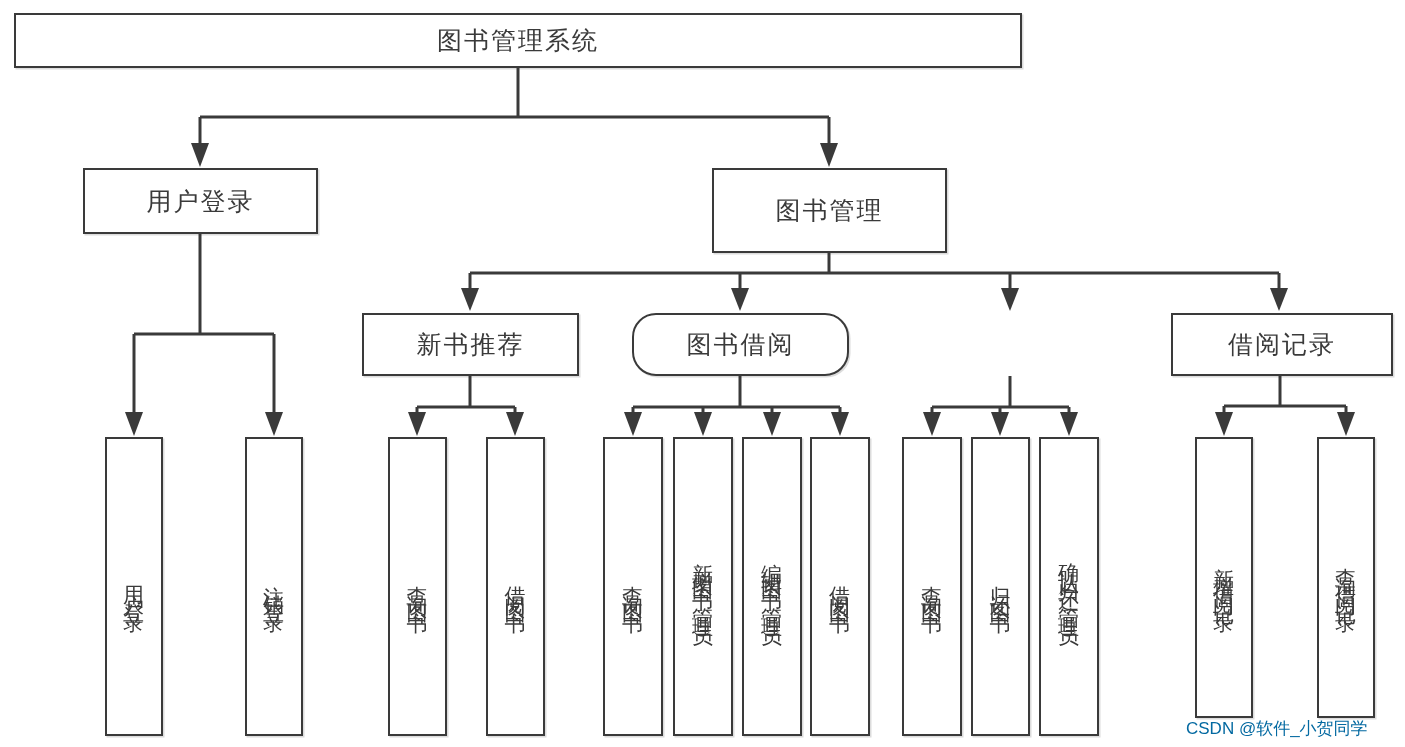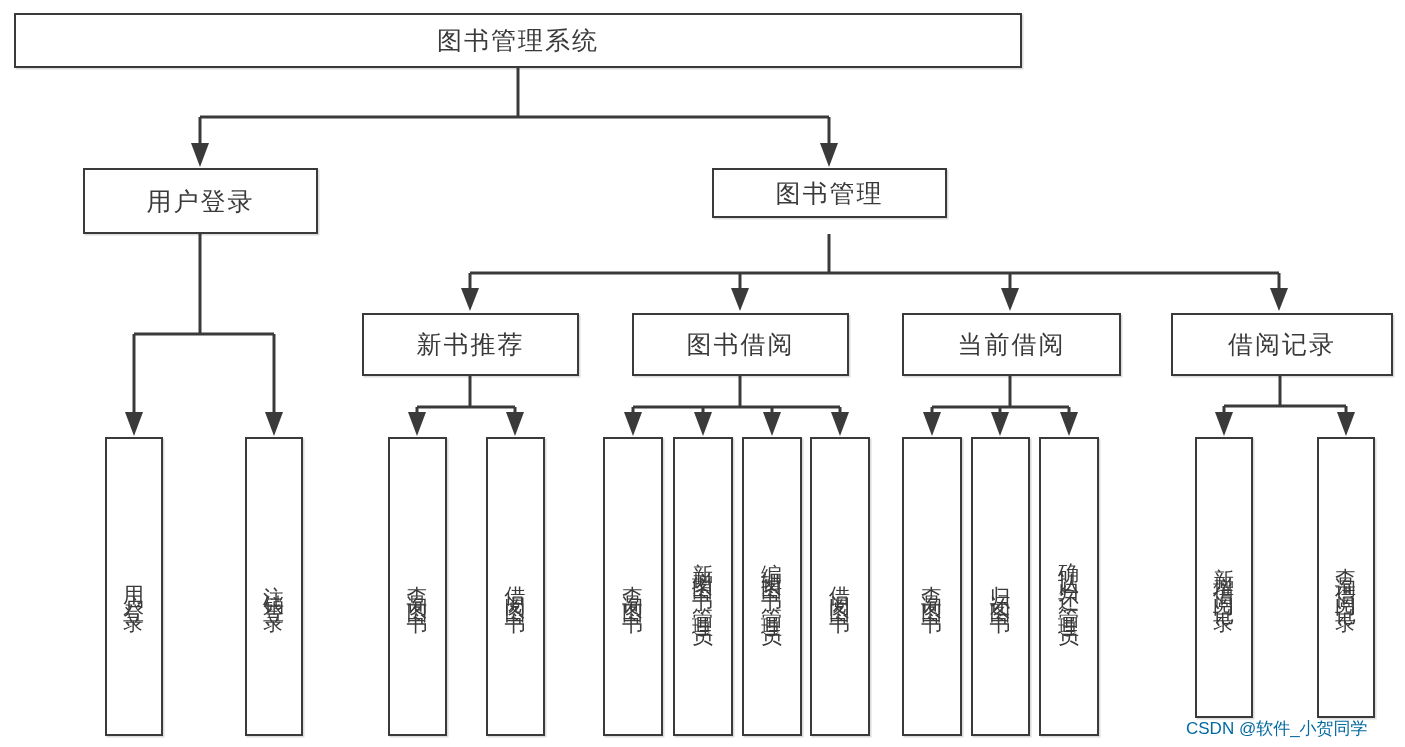--- a/index.html
+++ b/index.html
@@ -22,23 +22,23 @@
     font-size:21px; line-height:1; letter-spacing:9px; white-space:nowrap;
   }
   .watermark {
     position:absolute; left:1186px; top:717px; z-index:6;
     font-size:17px; color:#0369a1; white-space:nowrap;
     text-shadow:0 0 2px #ffffff, 0 0 1px #ffffff;
   }
   
   .n-root   { left:14px;   top:13px;  width:1008px; height:55px; }
   .n-login  { left:83px;   top:168px; width:235px;  height:66px; }
-  .n-mgmt   { left:712px;  top:168px; width:235px;  height:50px;text-align:right; }
+  .n-mgmt   { left:712px;  top:168px; width:235px;  height:85px;text-align:right; }
   .n-l3a    { left:362px;  top:313px; width:217px;  height:63px; }
-  .n-l3b    { left:632px;  top:313px; width:217px;  height:63px; }
+  .n-l3b    { left:632px;  top:313px; width:217px;  height:63px;border-radius:24px; }
   .n-l3c    { left:902px;  top:313px; width:219px;  height:63px; }
   .n-l3d    { left:1171px; top:313px; width:222px;  height:63px; }
   .leaf     { top:437px; height:299px; }
   .lf-g1a { left:105px;  width:58px; }
   .lf-g1b { left:245px;  width:58px; }
   .lf-g2a { left:388px;  width:59px; }
   .lf-g2b { left:486px;  width:59px; }
   .lf-g3a { left:603px;  width:60px; }
   .lf-g3b { left:673px;  width:60px; }
   .lf-g3c { left:742px;  width:60px; }
@@ -137,23 +137,20 @@
   <div class="box n-mgmt">
     <span class="h">图书管理</span>
   </div>
 
   <div class="box n-l3a">
     <span class="h">新书推荐</span>
   </div>
   <div class="box n-l3b">
     <span class="h">图书借阅</span>
   </div>
-  <div class="box n-l3c">
-    <span class="h">当前借阅</span>
-  </div>
   <div class="box n-l3d">
     <span class="h">借阅记录</span>
   </div>
 
   <div class="box leaf lf-g1a">
     <span class="v">用户登录</span>
   </div>
   <div class="box leaf lf-g1b">
     <span class="v">注销登录</span>
   </div>

